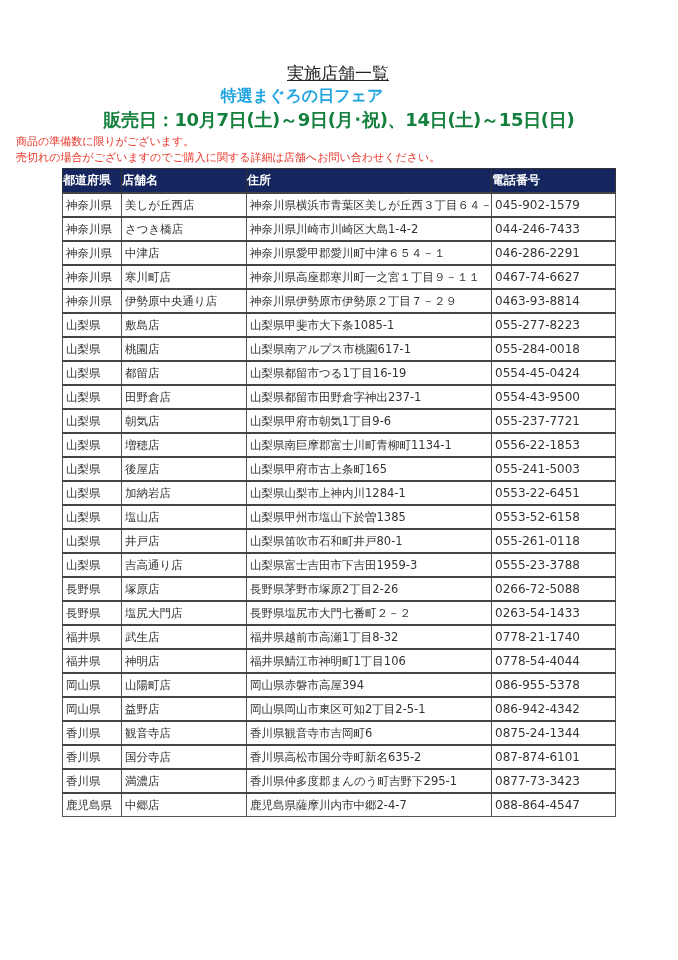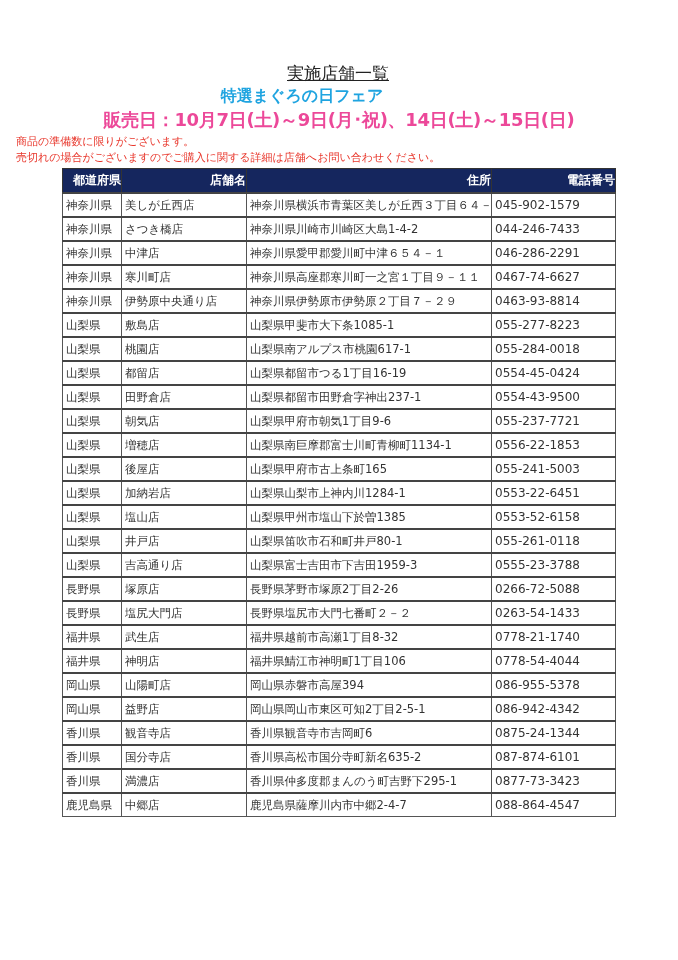--- a/index.html
+++ b/index.html
@@ -1,24 +1,24 @@
 <!DOCTYPE html>
 <html><head>
 <meta charset="utf-8">
 <style>
   html, body { margin: 0; padding: 0; background: #ffffff; }
   body { width: 678px; height: 960px; position: relative; overflow: hidden; font-family: "DejaVu Sans", "Liberation Sans", sans-serif; color: #222; }
   .title { position: absolute; top: 62px; left: 0; width: 676px; text-align: center; font-size: 17px; text-decoration: underline; color: #222; }
   .subtitle { position: absolute; top: 86px; left: 0; width: 604px; text-align: center; font-size: 16px; font-weight: bold; color: #1fa4e0; }
-  .date { position: absolute; top: 108px; left: 0; width: 678px; text-align: center; font-size: 18px; font-weight: bold; color: #ec4899; letter-spacing: -0.3px; }
+  .date { position: absolute; top: 108px; left: 0; width: 678px; text-align: center; font-size: 18px; font-weight: bold; color: #15803d; letter-spacing: -0.3px; }
   .note { position: absolute; left: 16px; width: 678px; text-align: left; font-size: 11px; color: #e8352a; }
   .note1 { top: 134px; }
   .note2 { top: 150px; }
   table { position: absolute; top: 168px; left: 62px; width: 553px; border-collapse: collapse; table-layout: fixed; }
-  th { background: #15265e; color: #fff; font-size: 12px; font-weight: bold; height: 23px; padding: 0; border: 1px solid #333; text-align: right; }
+  th { background: #15265e; color: #fff; font-size: 12px; font-weight: bold; height: 23px; padding: 0; border: 1px solid #333; text-align: left; }
   td { font-size: 11.5px; height: 22px; padding: 0 0 0 3px; border: 1px solid #555; border-top: 2px solid #444; white-space: nowrap; overflow: hidden; color: #333; }
   td.phone { font-size: 12px; }
   col.c1 { width: 59px; } col.c2 { width: 125px; } col.c3 { width: 245px; } col.c4 { width: 124px; }
 </style>
 </head>
 <body>
 
 <div class="title">実施店舗一覧</div>
 <div class="subtitle">特選まぐろの日フェア</div>
 <div class="date">販売日：10月7日(土)～9日(月･祝)、14日(土)～15日(日)</div>

